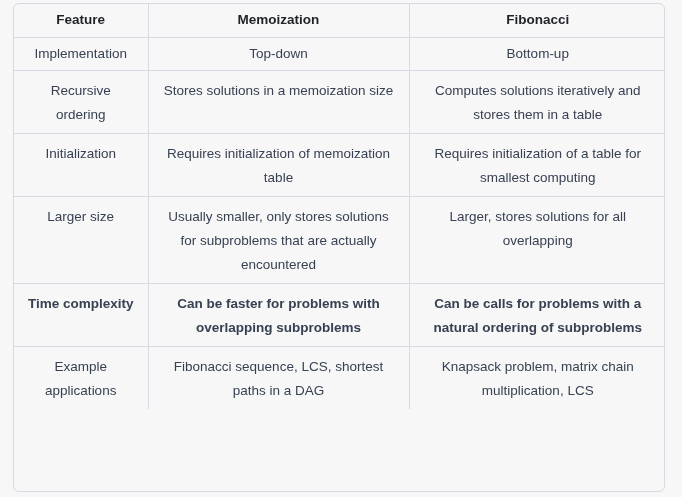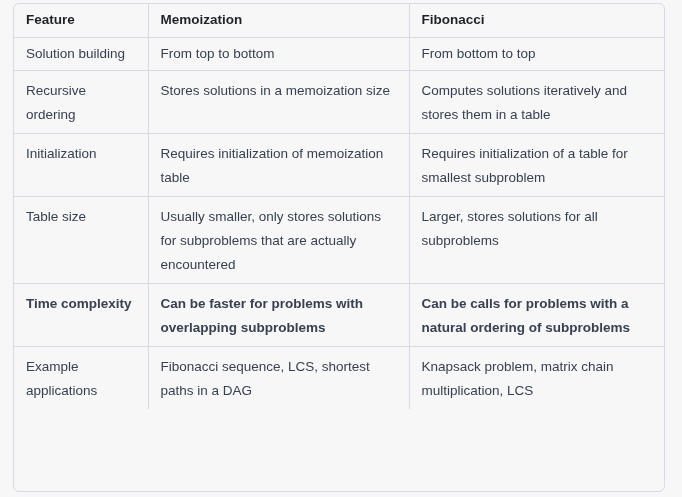--- a/index.html
+++ b/index.html
@@ -27,21 +27,21 @@
       width: 100%;
       font-family: "Liberation Sans", sans-serif;
       font-size: 13.5px;
       color: #374151;
       table-layout: fixed;
     }
     col.c1 { width: 134px; }
     col.c2 { width: 261px; }
     col.c3 { width: 257px; }
     th, td {
-      text-align: left;
+      text-align: center;
       vertical-align: top;
       padding: 8px 12px 6px 12px;
       line-height: 24px;
       border-right: 1px solid #d9d9e3;
       border-bottom: 1px solid #d9d9e3;
       margin-top: 40px;
     }
     th:last-child, td:last-child { border-right: none; }
     tr:last-child td { border-bottom: none; }
     th {
@@ -72,39 +72,39 @@
         <col class="c3">
       </colgroup>
     <thead>
       <tr class="r0">
         <th>Feature</th>
         <th>Memoization</th>
         <th>Fibonacci</th>
       </tr>
     </thead>
     <tbody>
-      <tr class="r2">
-        <td>Solution building</td>
-        <td>From top to bottom</td>
-        <td>From bottom to top</td>
+      <tr class="r1">
+        <td>Implementation</td>
+        <td>Top-down</td>
+        <td>Bottom-up</td>
       </tr>
       <tr class="r3">
         <td>Recursive ordering</td>
         <td>Stores solutions in a memoization size</td>
         <td>Computes solutions iteratively and stores them in a table</td>
       </tr>
       <tr class="r4">
         <td>Initialization</td>
         <td>Requires initialization of memoization table</td>
-        <td>Requires initialization of a table for smallest subproblem</td>
+        <td>Requires initialization of a table for smallest computing</td>
       </tr>
       <tr class="r5">
-        <td>Table size</td>
+        <td>Larger size</td>
         <td>Usually smaller, only stores solutions for subproblems that are actually encountered</td>
-        <td>Larger, stores solutions for all subproblems</td>
+        <td>Larger, stores solutions for all overlapping</td>
       </tr>
       <tr class="r6">
         <td>Time complexity</td>
         <td>Can be faster for problems with overlapping subproblems</td>
         <td>Can be calls for problems with a natural ordering of subproblems</td>
       </tr>
       <tr class="r8">
         <td>Example applications</td>
         <td>Fibonacci sequence, LCS, shortest paths in a DAG</td>
         <td>Knapsack problem, matrix chain multiplication, LCS</td>

